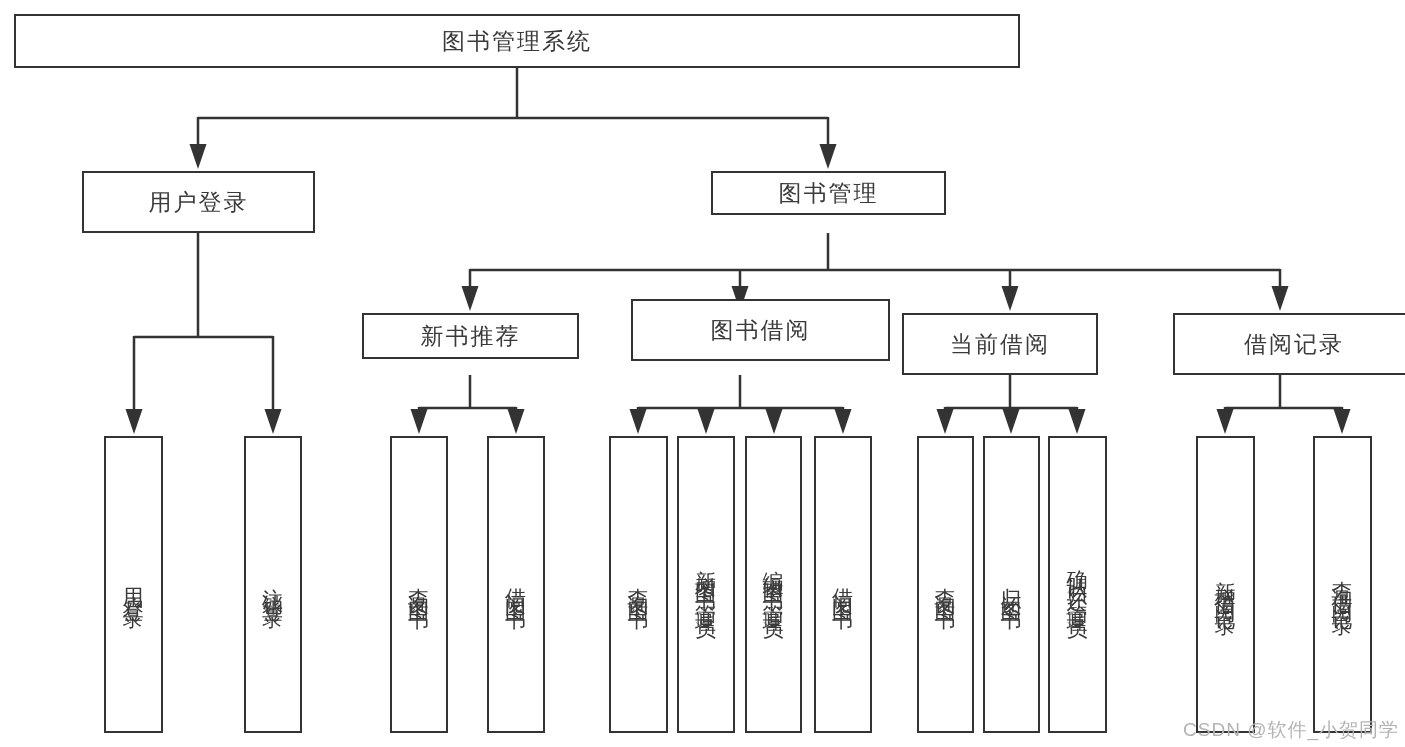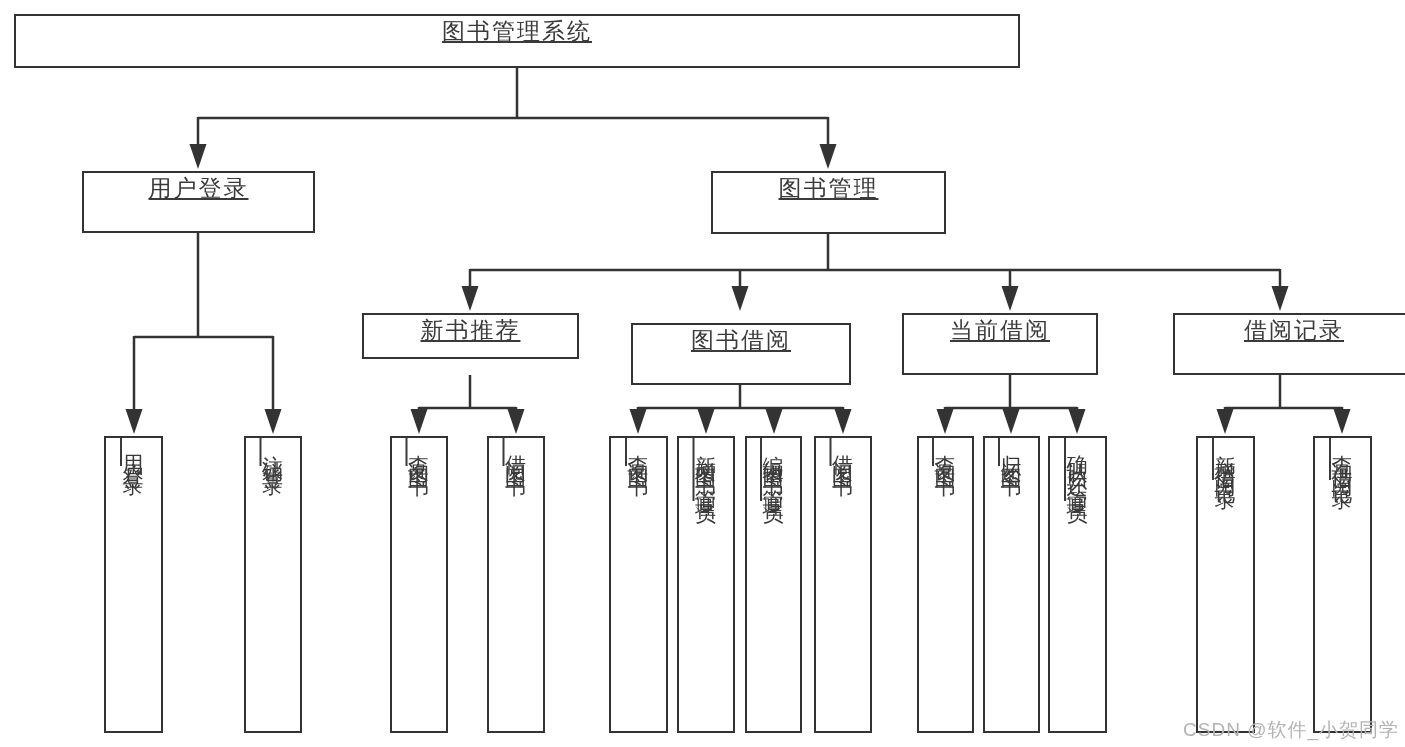--- a/index.html
+++ b/index.html
@@ -11,24 +11,23 @@
     overflow:hidden;
   }
   svg.wires{position:absolute;left:0;top:0;z-index:1;}
   svg.wires path{stroke:var(--line,#333);stroke-width:2.5;fill:none;}
   svg.wires polygon{fill:var(--line,#333);stroke:none;}
   .box{
     position:absolute;
     box-sizing:border-box;
     border:2px solid var(--box-border,#333);
     background:#fff;
-    display:flex;align-items:flex-start;justify-content:center;
+    display:flex;align-items:center;justify-content:center;
     z-index:2;
     color:var(--text,#3a3a3a);
-    text-decoration:underline;
   }
   .box.h span{
     font-size:23px;letter-spacing:2px;white-space:nowrap;
   }
   .box.v span{
     writing-mode:vertical-rl;
     text-orientation:mixed;
     font-size:21px;
     letter-spacing:7px;
     line-height:1;
@@ -87,28 +86,28 @@
       </g>
   </svg>
 
   <div class="box h" style="left:14px;top:14px;width:1006px;height:54px">
     <span>图书管理系统</span>
   </div>
 
   <div class="box h" style="left:82px;top:171px;width:233px;height:62px">
     <span>用户登录</span>
   </div>
-  <div class="box h" style="left:711px;top:171px;width:235px;height:63px">
+  <div class="box h" style="left:711px;top:171px;width:235px;height:44px">
     <span>图书管理</span>
   </div>
 
   <div class="box h" style="left:362px;top:313px;width:217px;height:46px">
     <span>新书推荐</span>
   </div>
-  <div class="box h" style="left:631px;top:323px;width:220px;height:62px">
+  <div class="box h" style="left:631px;top:299px;width:259px;height:62px">
     <span>图书借阅</span>
   </div>
   <div class="box h" style="left:902px;top:313px;width:196px;height:62px">
     <span>当前借阅</span>
   </div>
   <div class="box h" style="left:1173px;top:313px;width:242px;height:62px">
     <span>借阅记录</span>
   </div>
 
   <div class="box v" style="left:104px;top:436px;width:59px;height:297px">

